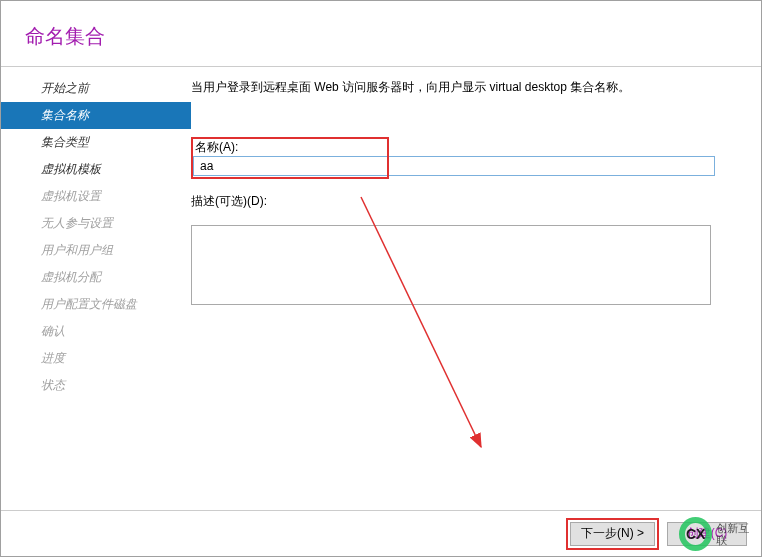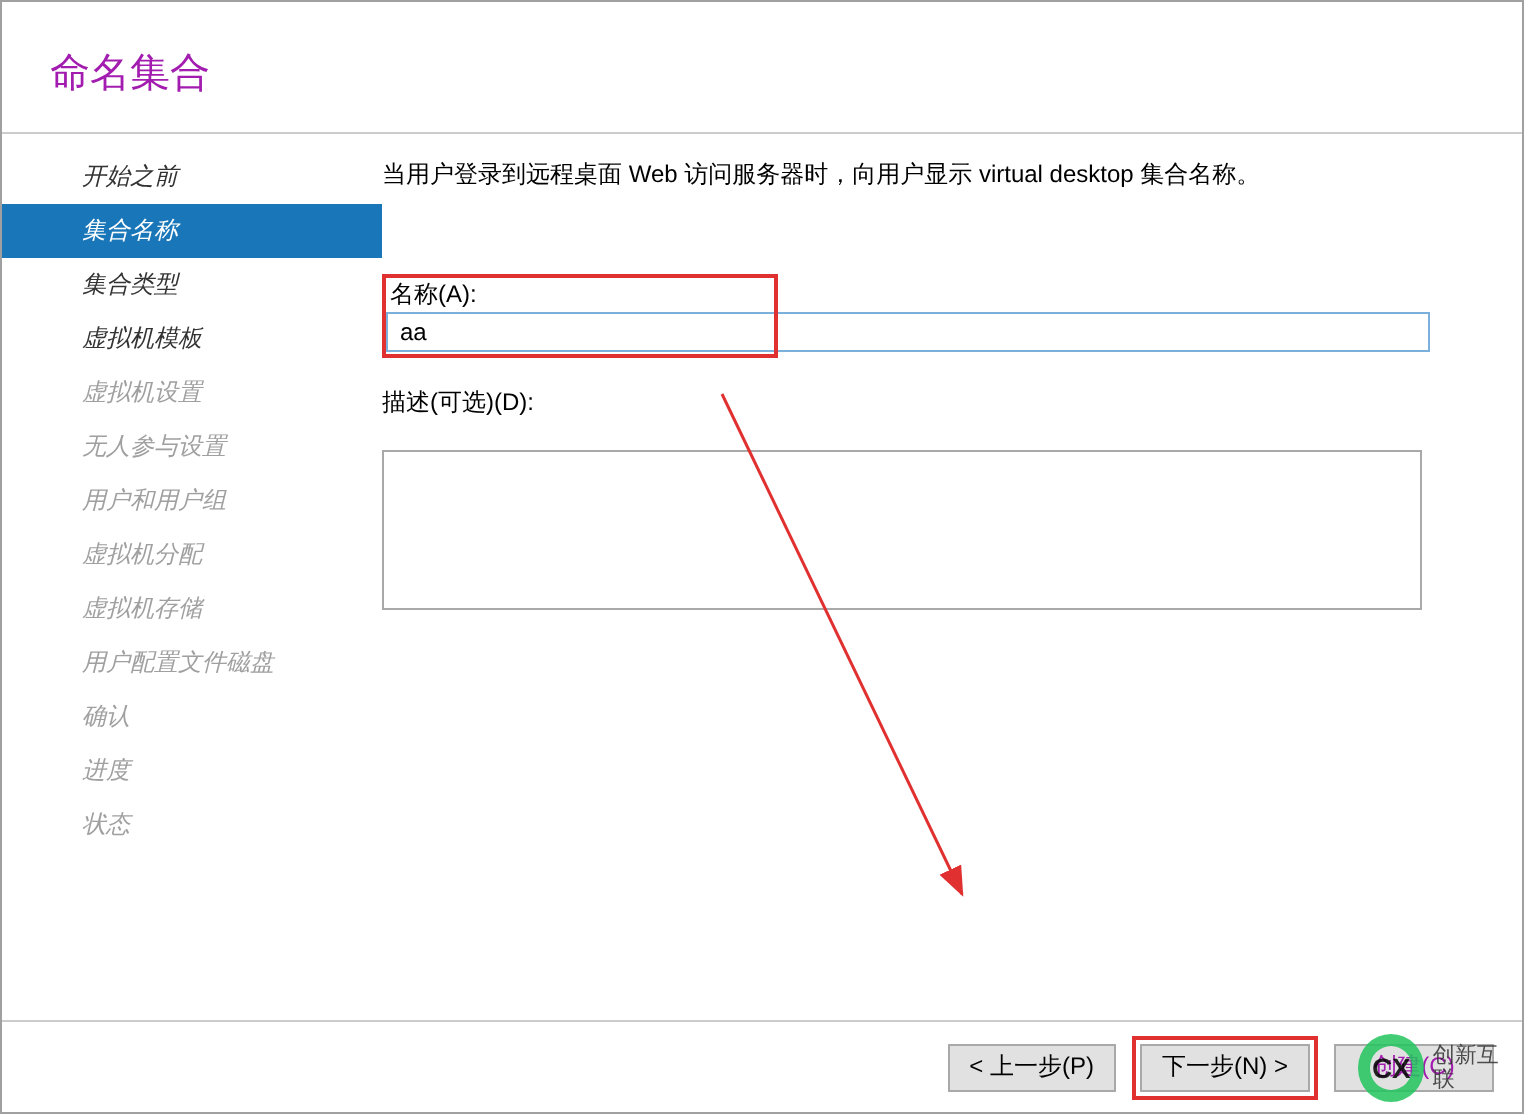--- a/index.html
+++ b/index.html
@@ -55,21 +55,20 @@
 
       <div class="sidebar">
         <div class="sidebar-item">开始之前</div>
         <div class="sidebar-item active">集合名称</div>
         <div class="sidebar-item">集合类型</div>
         <div class="sidebar-item">虚拟机模板</div>
         <div class="sidebar-item disabled">虚拟机设置</div>
         <div class="sidebar-item disabled">无人参与设置</div>
         <div class="sidebar-item disabled">用户和用户组</div>
         <div class="sidebar-item disabled">虚拟机分配</div>
-        <div class="sidebar-item disabled">虚拟机存储</div>
         <div class="sidebar-item disabled">用户配置文件磁盘</div>
         <div class="sidebar-item disabled">确认</div>
         <div class="sidebar-item disabled">进度</div>
         <div class="sidebar-item disabled">状态</div>
       </div>
 
       <div class="main">
         <div class="instruction">当用户登录到远程桌面 Web 访问服务器时，向用户显示 virtual desktop 集合名称。</div>
 
         <div class="name-field-container">
@@ -91,21 +90,20 @@
               <polygon points="0 0, 10 4, 0 8" fill="#e03030"></polygon>
             </marker>
           </defs>
           <line x1="170" y1="130" x2="290" y2="380" stroke="#e03030" stroke-width="1.5" marker-end="url(#arrowhead)"></line>
         </svg>
 
       </div>
     </div>
 
     <div class="footer">
-      <button class="btn">&lt; 上一步(P)</button>
       <span class="btn-hl">
         <button class="btn">下一步(N) &gt;</button>
       </span>
       <button class="btn disabled">创建(C)</button>
 
       <div class="watermark">
         <div class="watermark-circle">CX</div>
         <div class="watermark-txt">创新互联</div>
       </div>
     </div>

